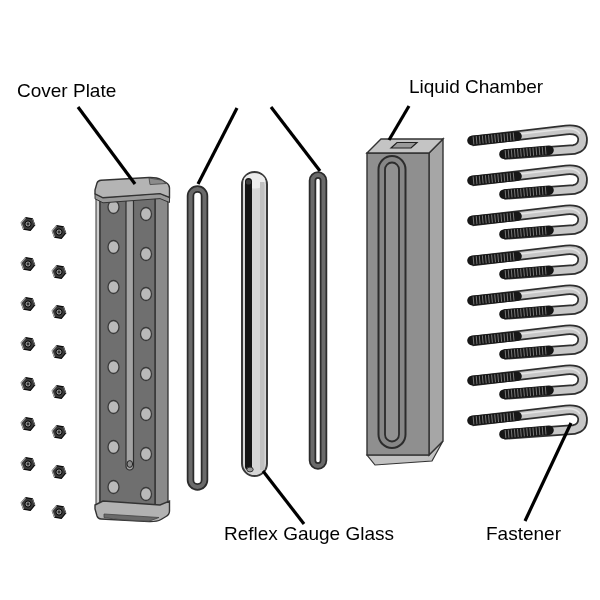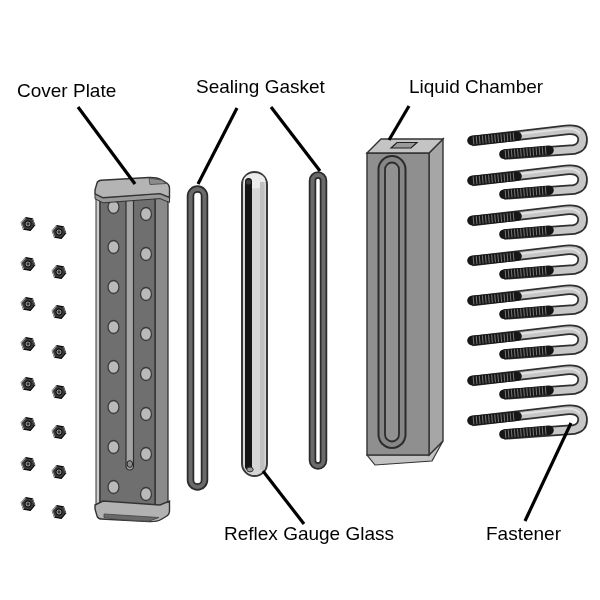--- a/index.html
+++ b/index.html
@@ -147,17 +147,16 @@
     <line x1="78" y1="107" x2="135" y2="184"></line>
     <line x1="237" y1="108" x2="198" y2="184"></line>
     <line x1="271" y1="107" x2="320" y2="171"></line>
     <line x1="409" y1="106" x2="389" y2="140"></line>
     <line x1="263" y1="471" x2="304" y2="524"></line>
     <line x1="571" y1="423" x2="525" y2="521"></line>
   </g>
 </svg>
 
   <div class="part-label lbl-cover">Cover Plate</div>
-  <div class="part-label lbl-gasket">Sealing Gasket</div>
   <div class="part-label lbl-chamber">Liquid Chamber</div>
   <div class="part-label lbl-glass">Reflex Gauge Glass</div>
   <div class="part-label lbl-fastener">Fastener</div>
 </div>
 
 </body></html>

